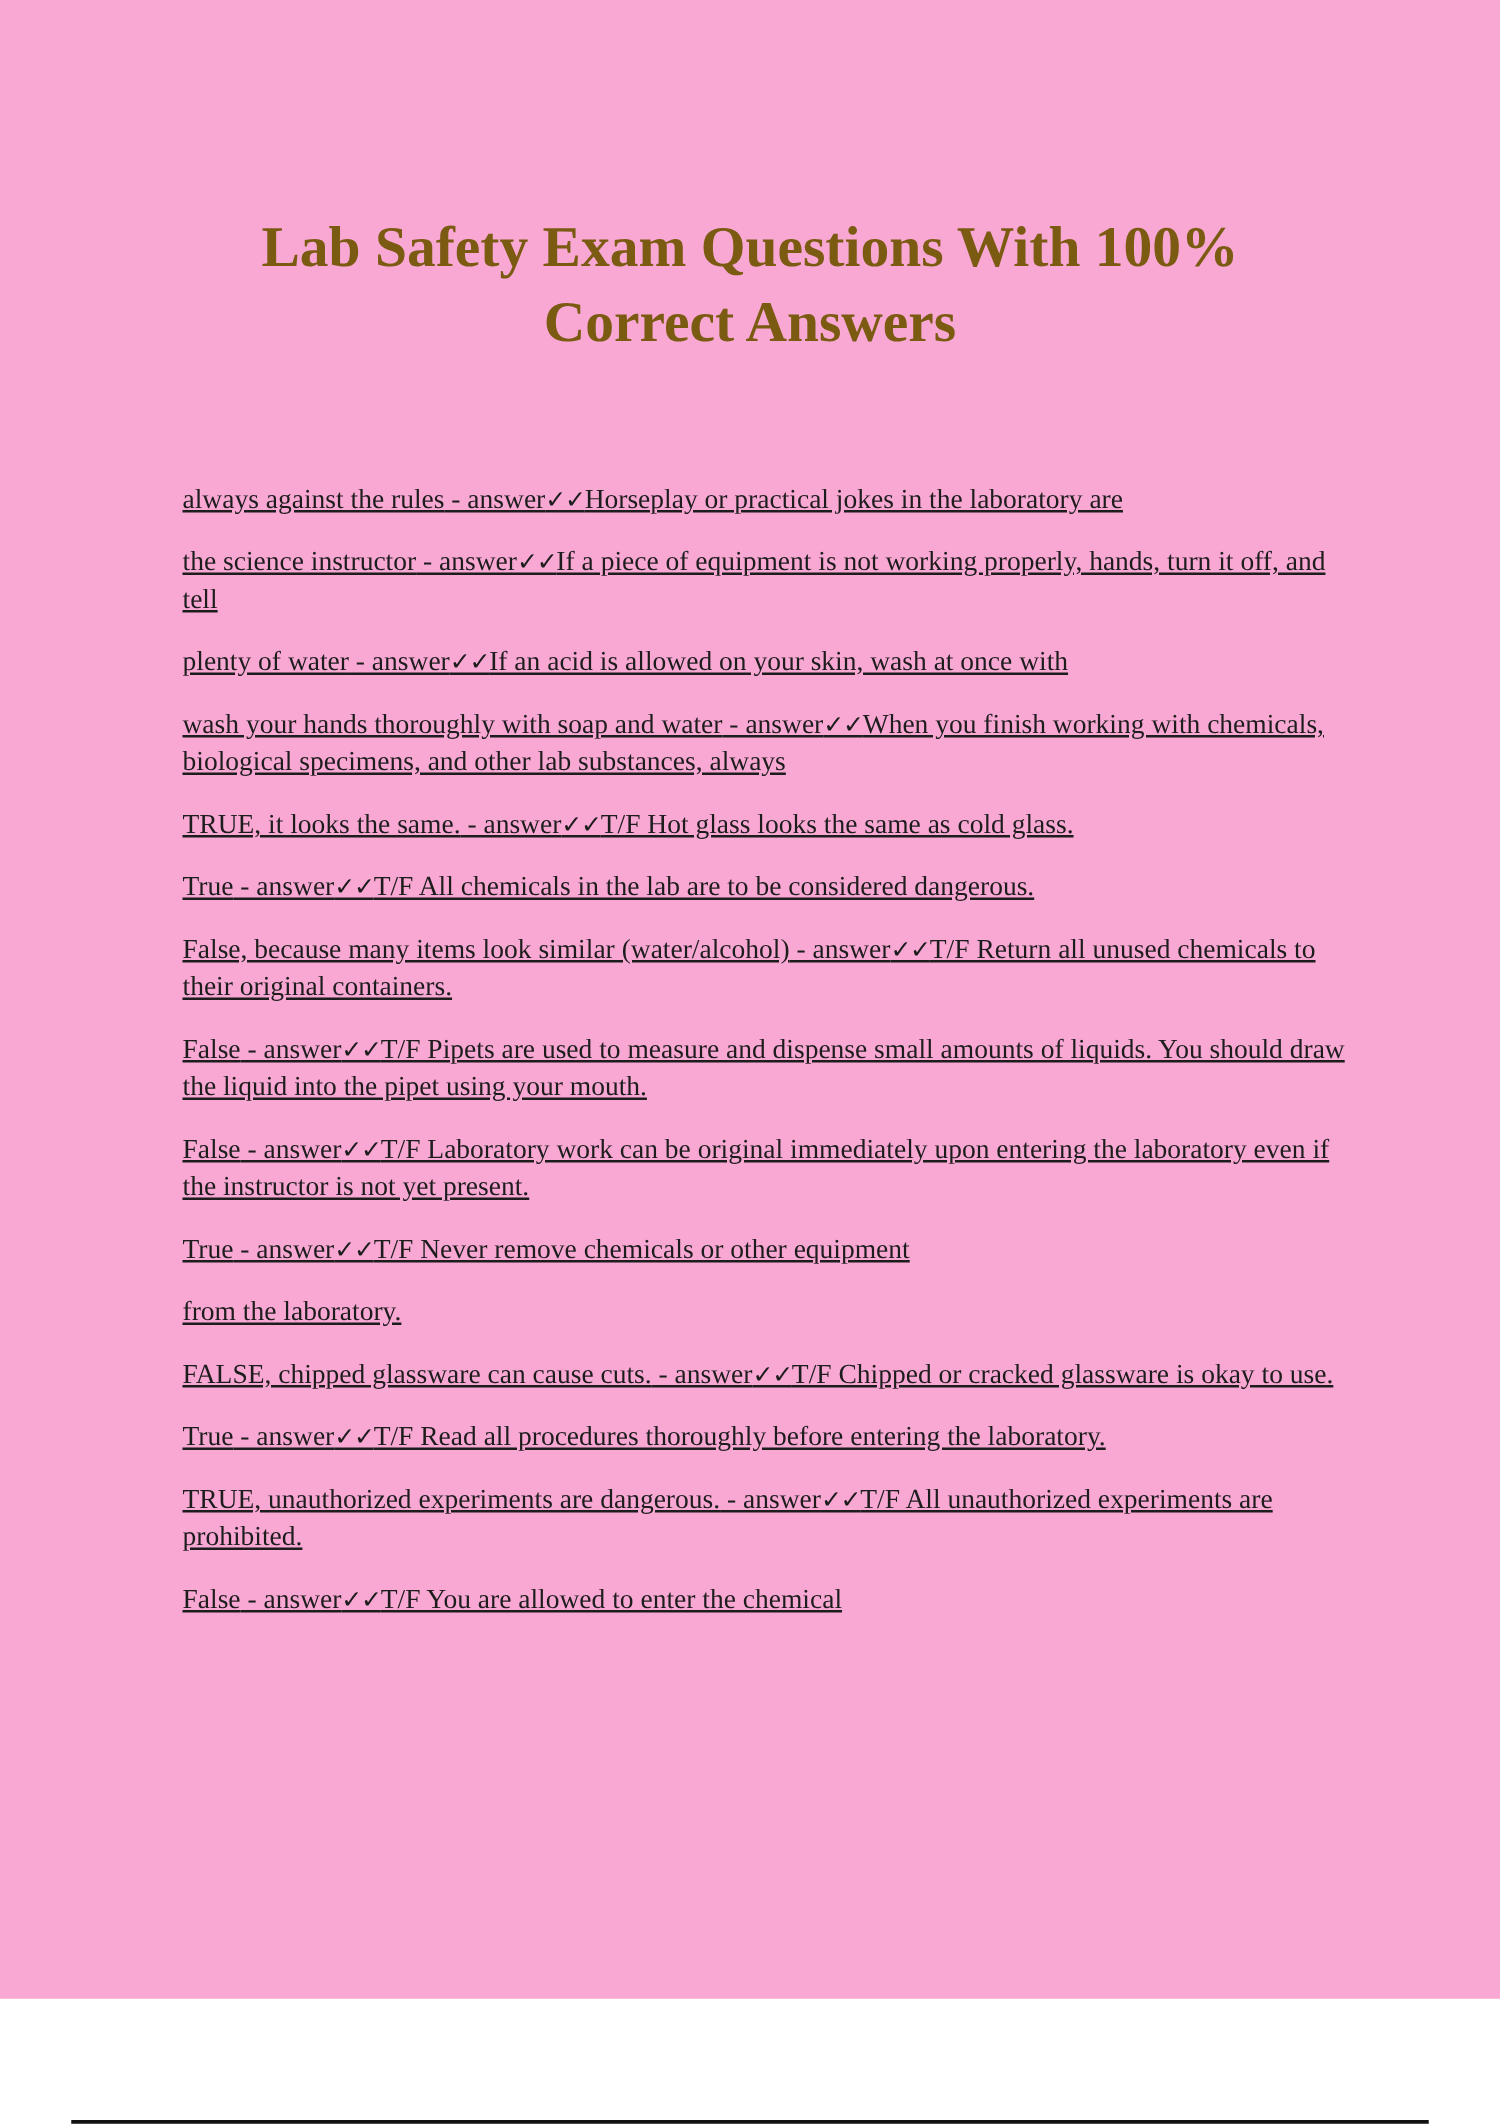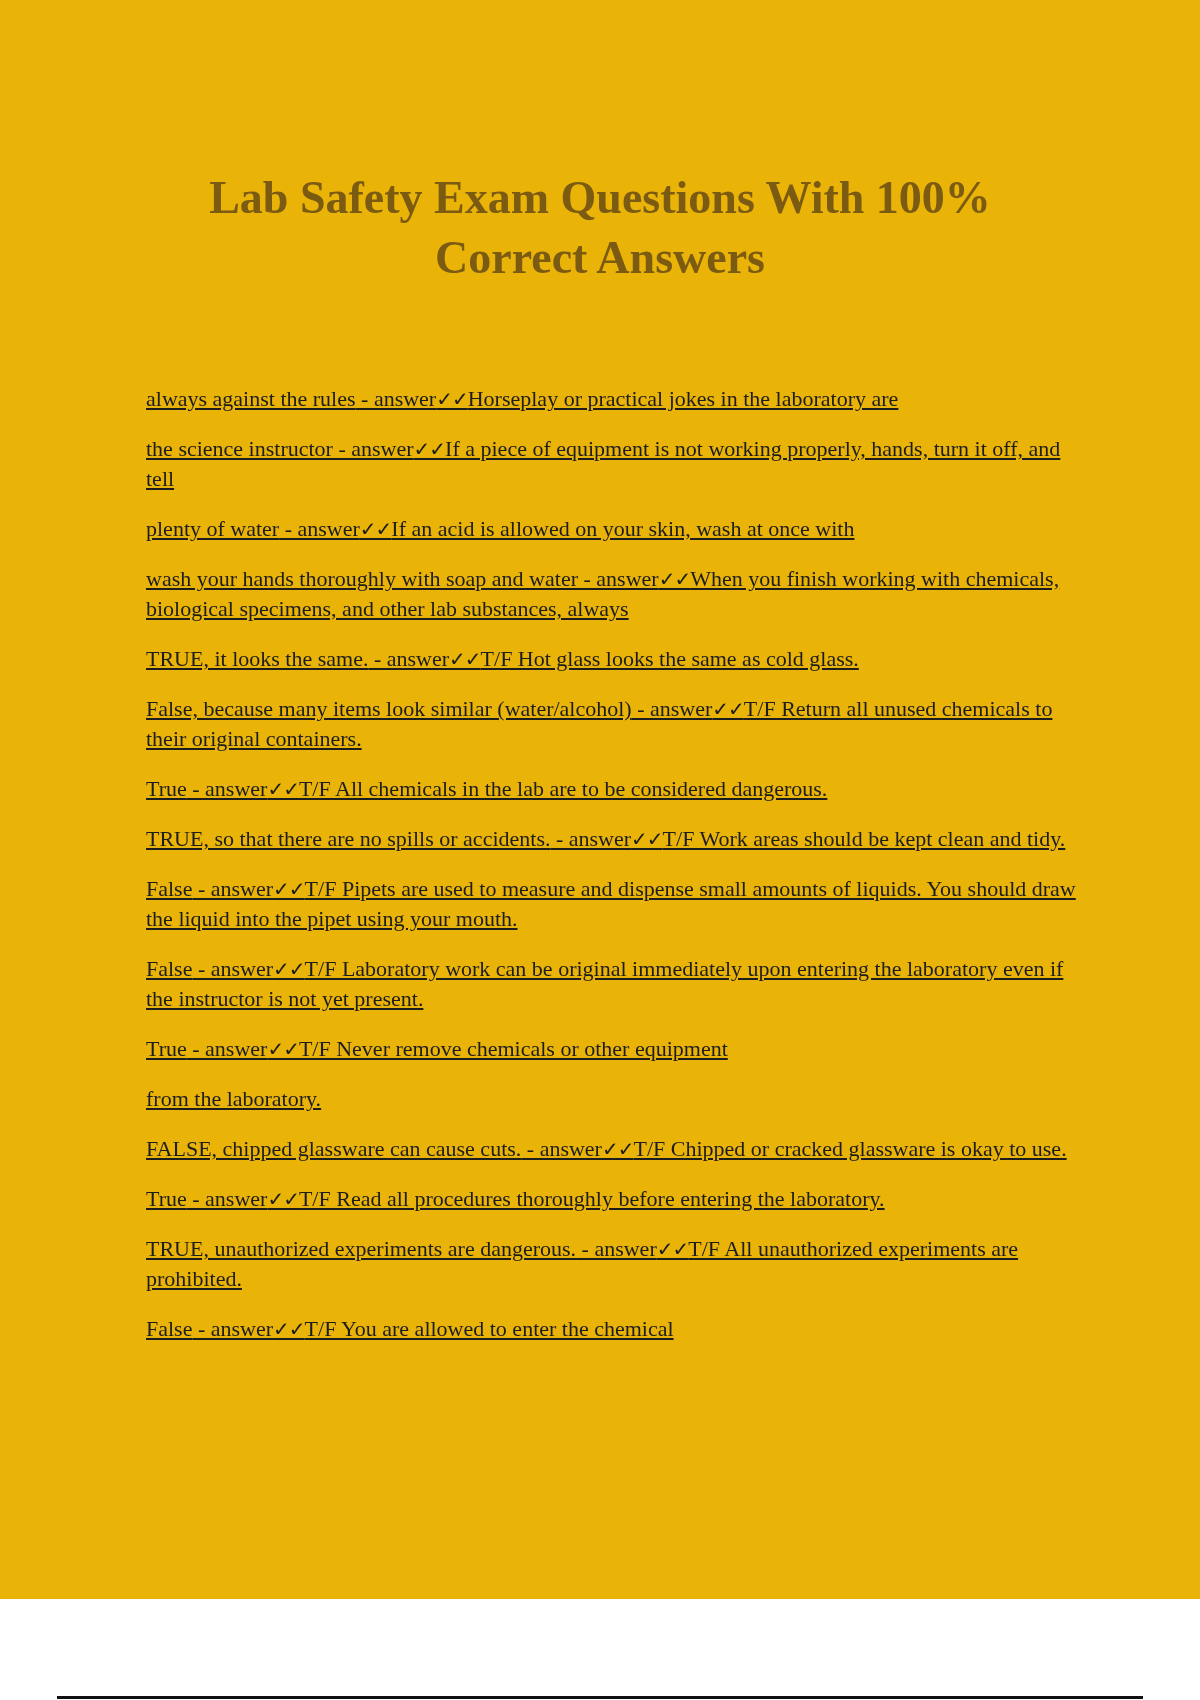--- a/index.html
+++ b/index.html
@@ -13,21 +13,21 @@
       position: relative;
       overflow: hidden;
       font-family: "Liberation Serif", "DejaVu Serif", serif;
     }
     .page {
       position: absolute;
       left: 0;
       top: 0;
       width: 1200px;
       height: 1599px;
-      background: #eab308;
+      background: #f9a8d4;
     }
     .title {
       position: absolute;
       left: 150px;
       width: 900px;
       top: 168px;
       margin: 0;
       text-align: center;
       font-family: "Liberation Serif", "DejaVu Serif", serif;
       font-weight: bold;
@@ -79,27 +79,24 @@
     <p class="qa">
       <span>plenty of water</span><span> - answer</span><span class="check">✓✓</span><span>If an acid is allowed on your skin, wash at once with</span>
     </p>
     <p class="qa">
       <span>wash your hands thoroughly with soap and water</span><span> - answer</span><span class="check">✓✓</span><span>When you finish working with chemicals, biological specimens, and other lab substances, always</span>
     </p>
     <p class="qa">
       <span>TRUE, it looks the same.</span><span> - answer</span><span class="check">✓✓</span><span>T/F Hot glass looks the same as cold glass.</span>
     </p>
     <p class="qa">
-      <span>False, because many items look similar (water/alcohol)</span><span> - answer</span><span class="check">✓✓</span><span>T/F Return all unused chemicals to their original containers.</span>
-    </p>
-    <p class="qa">
       <span>True</span><span> - answer</span><span class="check">✓✓</span><span>T/F All chemicals in the lab are to be considered dangerous.</span>
     </p>
     <p class="qa">
-      <span>TRUE, so that there are no spills or accidents.</span><span> - answer</span><span class="check">✓✓</span><span>T/F Work areas should be kept clean and tidy.</span>
+      <span>False, because many items look similar (water/alcohol)</span><span> - answer</span><span class="check">✓✓</span><span>T/F Return all unused chemicals to their original containers.</span>
     </p>
     <p class="qa">
       <span>False</span><span> - answer</span><span class="check">✓✓</span><span>T/F Pipets are used to measure and dispense small amounts of liquids. You should draw the liquid into the pipet using your mouth.</span>
     </p>
     <p class="qa">
       <span>False</span><span> - answer</span><span class="check">✓✓</span><span>T/F Laboratory work can be original immediately upon entering the laboratory even if the instructor is not yet present.</span>
     </p>
     <p class="qa">
       <span>True</span><span> - answer</span><span class="check">✓✓</span><span>T/F Never remove chemicals or other equipment</span>
     </p>

